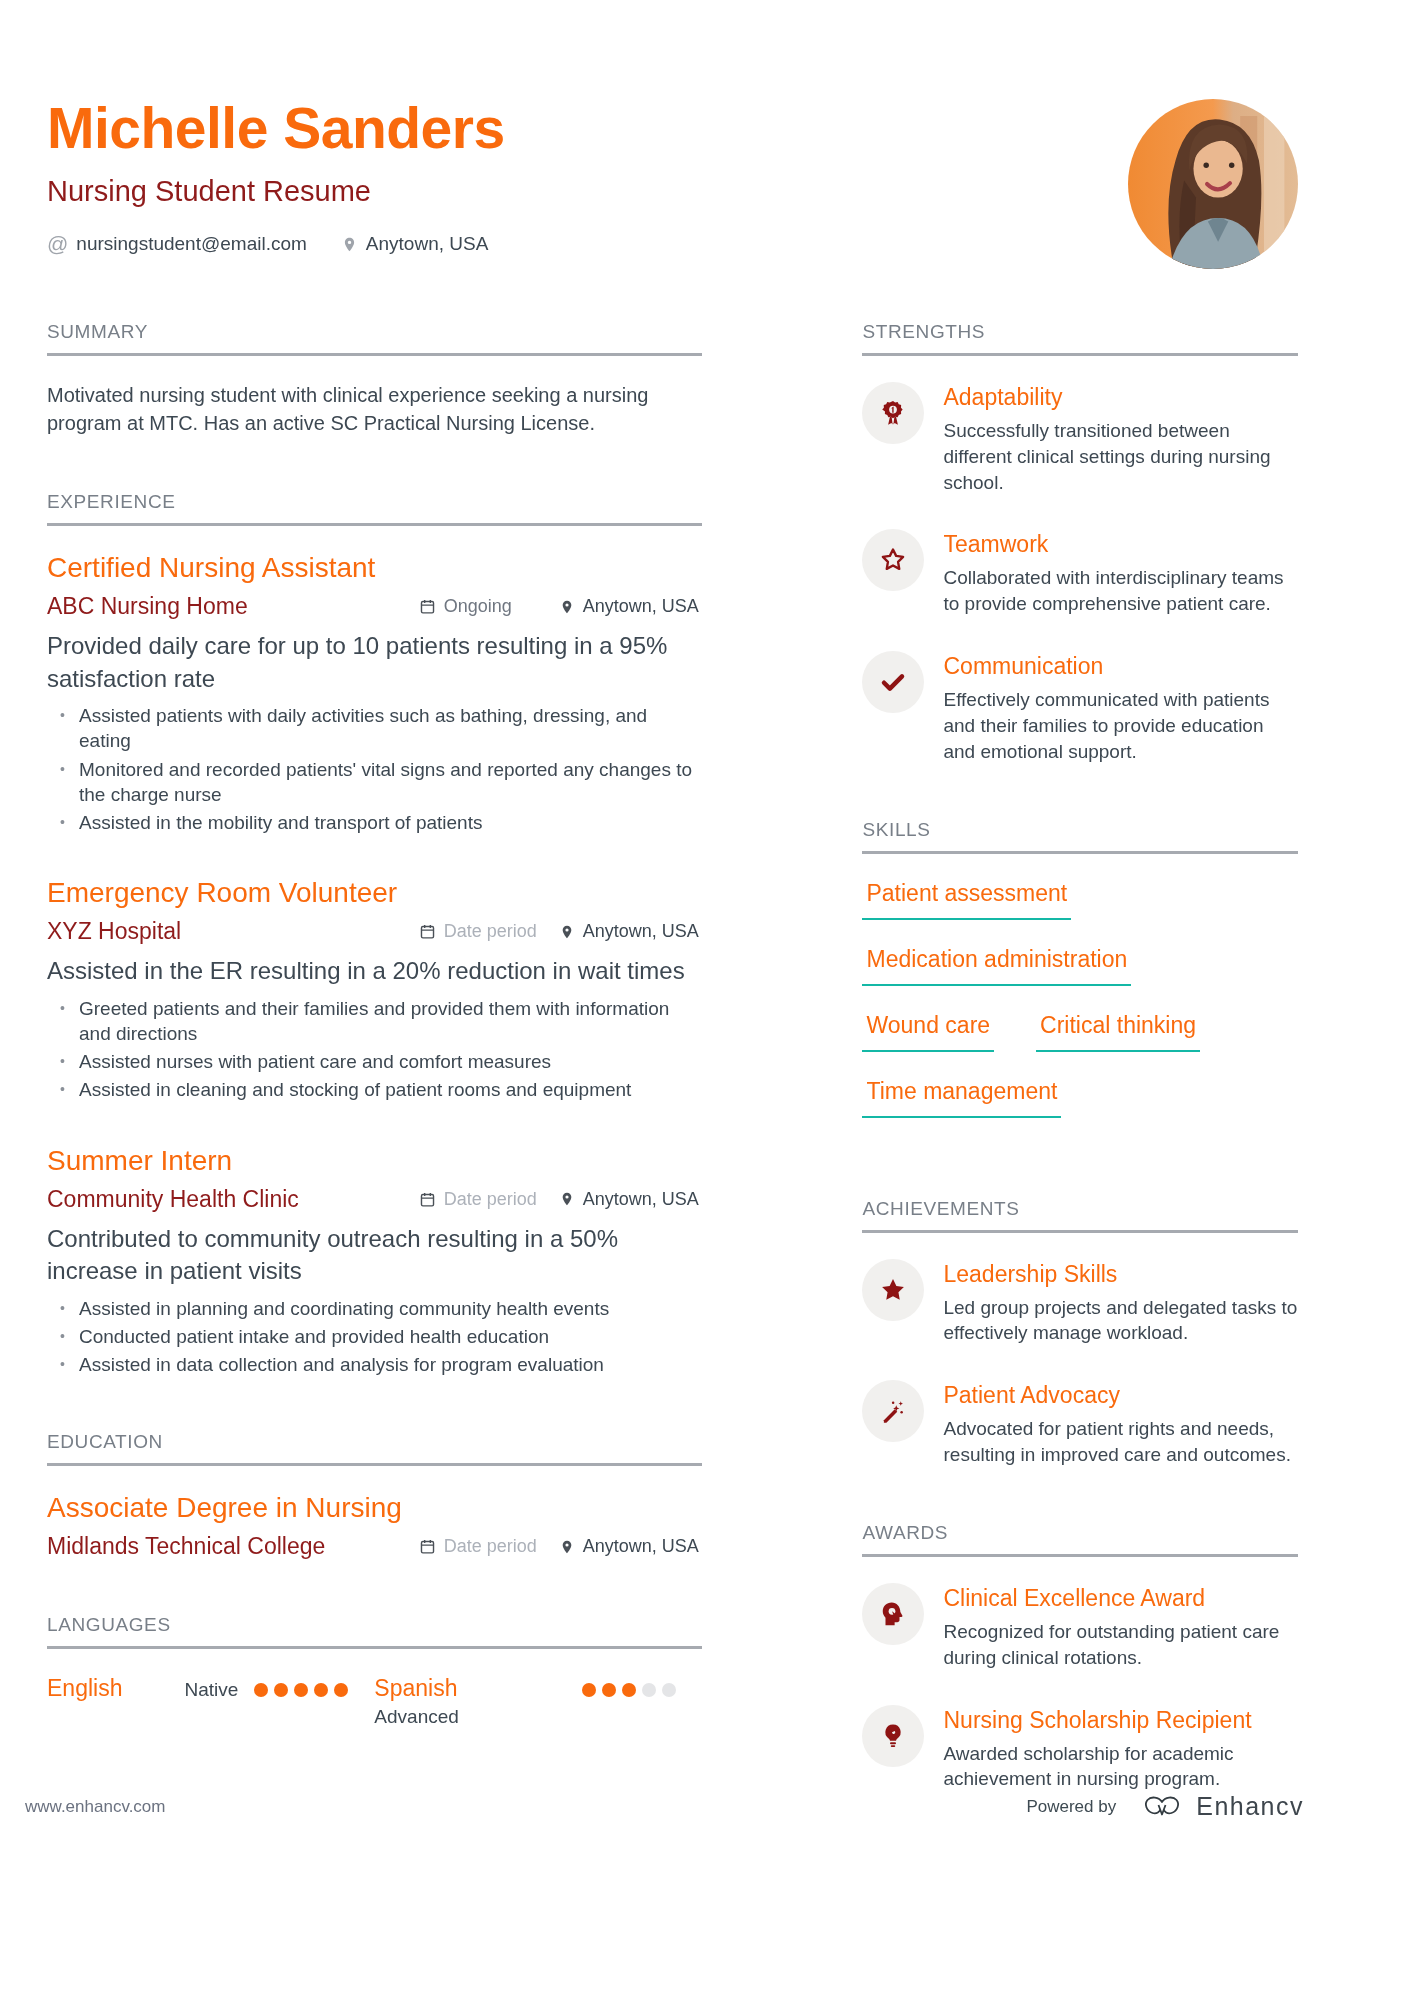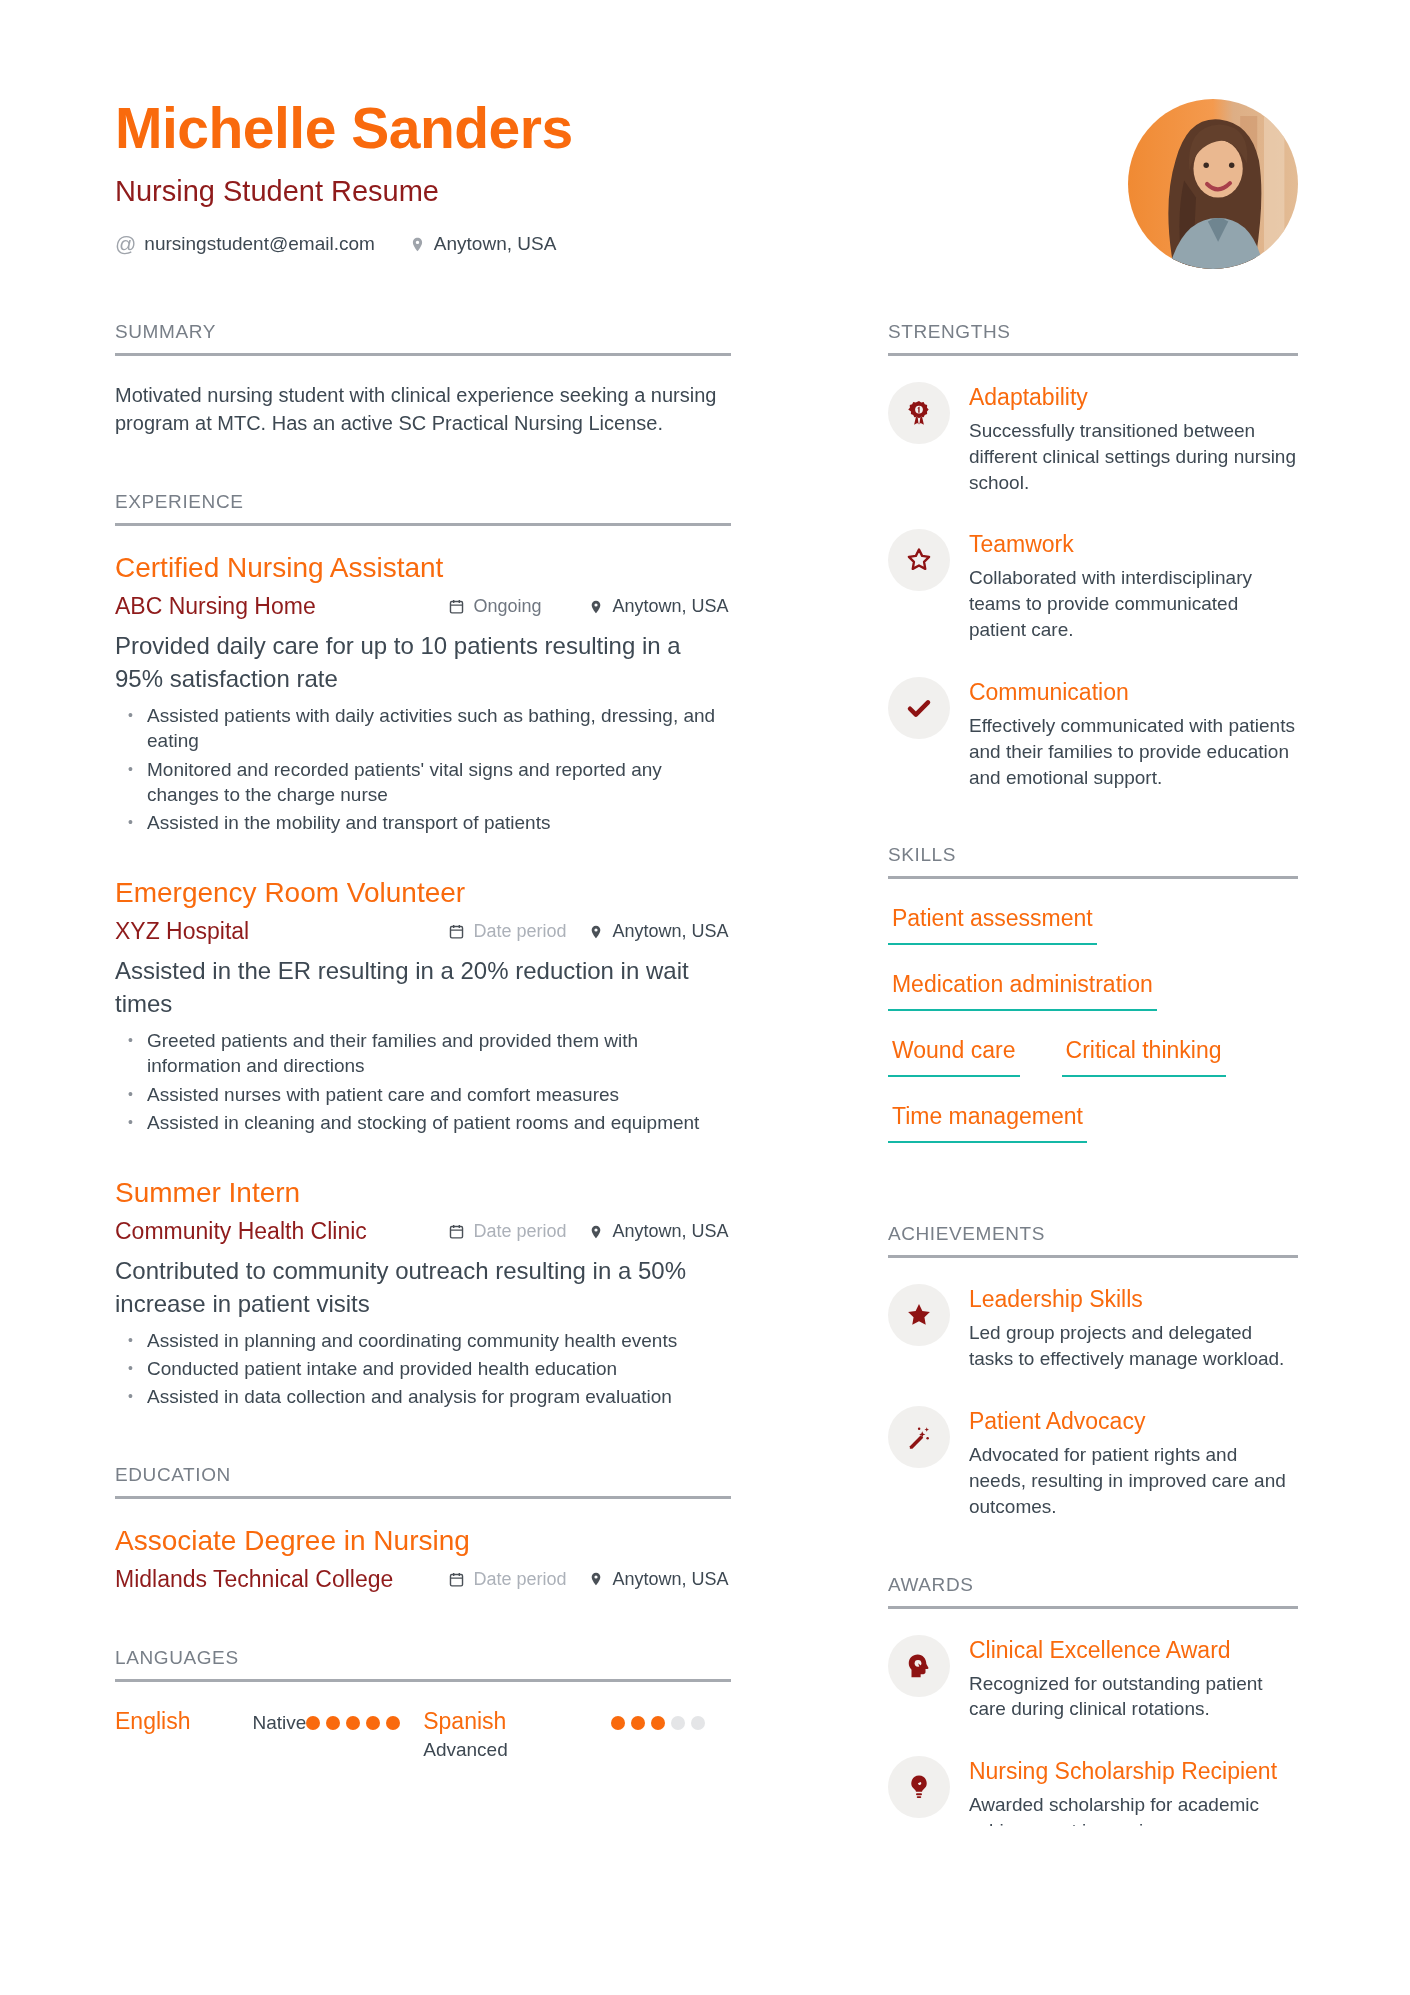--- a/index.html
+++ b/index.html
@@ -1,21 +1,21 @@
 <!DOCTYPE html>
 <html><head>
 <meta charset="utf-8">
 <style>
   * { margin:0; padding:0; box-sizing:border-box; }
   html,body { background:#ffffff; }
   body { font-family:"Liberation Sans", sans-serif; color:#3D4852; }
   .page {
     width:1410px; height:1826px; margin:0 auto; background:#fff;
     display:flex; flex-direction:column; overflow:hidden;
-    padding:95px 112px 0 115px; position:relative;
+    padding:95px 112px 0 47px; position:relative;
   }
   
   .header { display:flex; justify-content:space-between; align-items:flex-start; }
   .name { font-size:57px; font-weight:700; color:#F96A0D; letter-spacing:-0.5px; }
   .subtitle { font-size:29px; font-weight:500; color:#8F1B1B; margin-top:14px; }
   .contact { display:flex; align-items:center; gap:34px; margin-top:24px; font-size:19px; color:#3D4852; }
   .contact .c-item { display:flex; align-items:center; gap:8px; }
   .contact .at { color:#9FA4AB; font-size:21px; }
   .avatar { width:170px; height:170px; border-radius:50%; overflow:hidden; flex:0 0 auto; margin-top:4px; }
   
@@ -310,21 +310,21 @@
         </div>
 
         <div class="r-item">
           <div class="icon-circle">
             <svg class="ic-red" viewBox="0 0 24 24" fill="none" stroke="currentColor" stroke-width="1.9" stroke-linejoin="round">
                 <path d="M12 3.6l2.5 5.1 5.6.82-4.05 3.95.95 5.6L12 16.4l-5 2.67.95-5.6L3.9 9.52l5.6-.82z"></path>
               </svg>
           </div>
           <div class="r-body">
             <div class="r-title">Teamwork</div>
-            <div class="r-text">Collaborated with interdisciplinary teams to provide communicated patient care.</div>
+            <div class="r-text">Collaborated with interdisciplinary teams to provide comprehensive patient care.</div>
           </div>
         </div>
 
         <div class="r-item">
           <div class="icon-circle">
             <svg class="ic-red" viewBox="0 0 24 24" fill="none" stroke="currentColor" stroke-width="3.6" stroke-linecap="round" stroke-linejoin="round">
                 <path d="M4.8 12.6l4.7 4.7 9.7-9.8"></path>
               </svg>
           </div>
           <div class="r-body">

